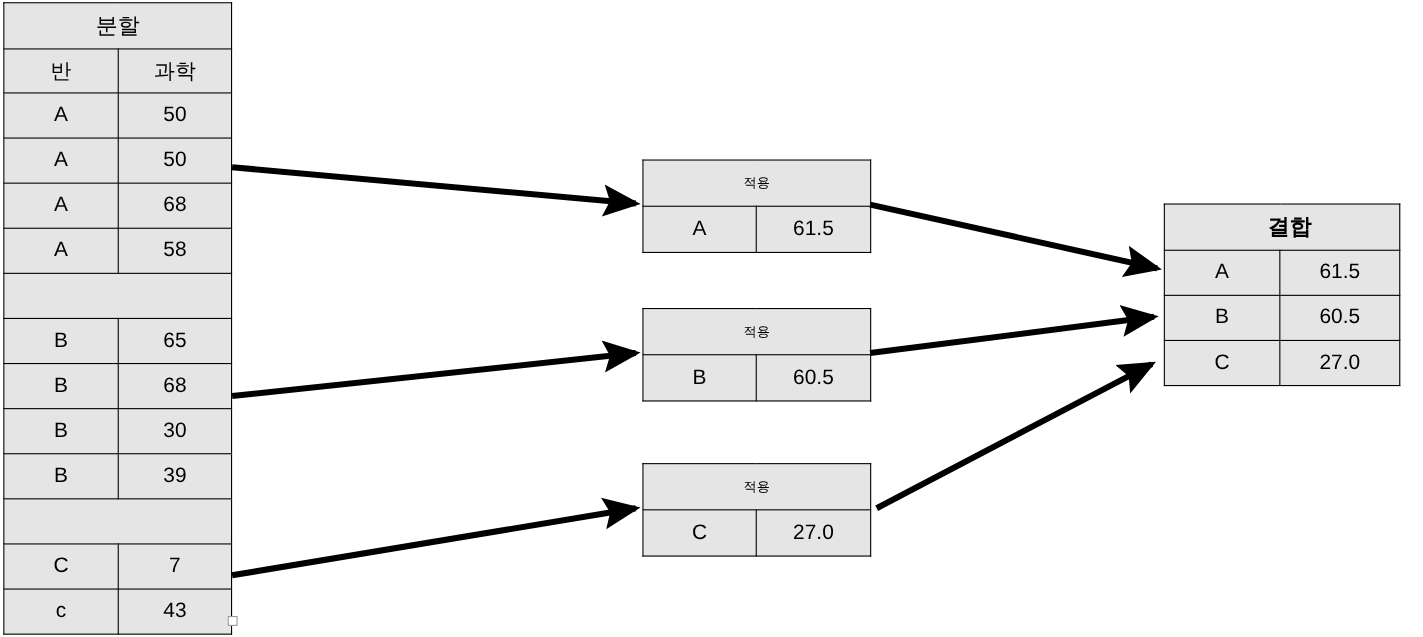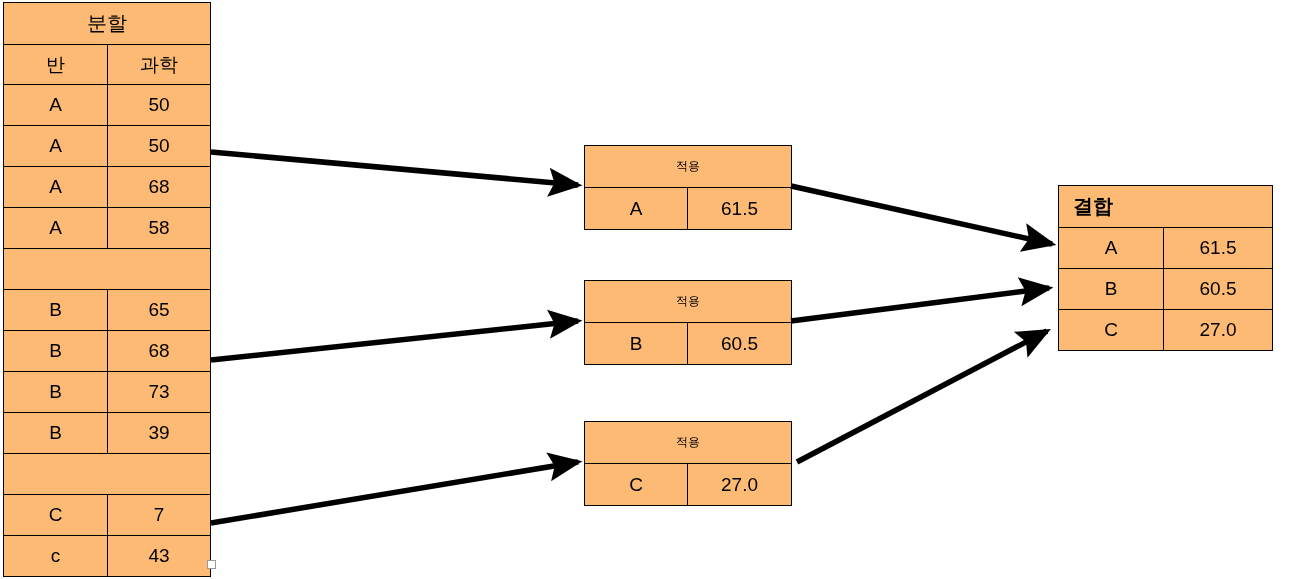--- a/index.html
+++ b/index.html
@@ -26,21 +26,21 @@
     table-layout: fixed;
     background: #ffffff;
   }
   .tbl td {
     border: 1px solid #000000;
     text-align: center;
     vertical-align: middle;
     font-size: 19px;
     font-weight: 400;
     padding: 0;
-    background: #fdba74;
+    background: #e5e5e5;
   }
   .tbl td.blank {
     border-left: 1px solid #000000;
     border-right: 1px solid #000000;
   }
 
   
   #split-table {
     left: 3px;
     top: 2px;
@@ -73,21 +73,21 @@
 
   
   #combine-table {
     left: 1058px;
     top: 185px;
     width: 214px;
   }
   #combine-table td.title {
     height: 41px;
     font-size: 20px;
-    text-align: left;
+    text-align: center;
     padding-left: 14px;
     font-weight: 700;
   }
   #combine-table td.val { height: 40px; }
   .cmb-col-key { width: 105px; }
   .cmb-col-val { width: 109px; }
 
   
   #arrow-layer {
     position: absolute;
@@ -153,21 +153,21 @@
       <tr>
         <td>B</td>
         <td>65</td>
       </tr>
       <tr>
         <td>B</td>
         <td>68</td>
       </tr>
       <tr>
         <td>B</td>
-        <td>73</td>
+        <td>30</td>
       </tr>
       <tr>
         <td>B</td>
         <td>39</td>
       </tr>
 
       <tr>
         <td class="blank" colspan="2"></td>
       </tr>
 

